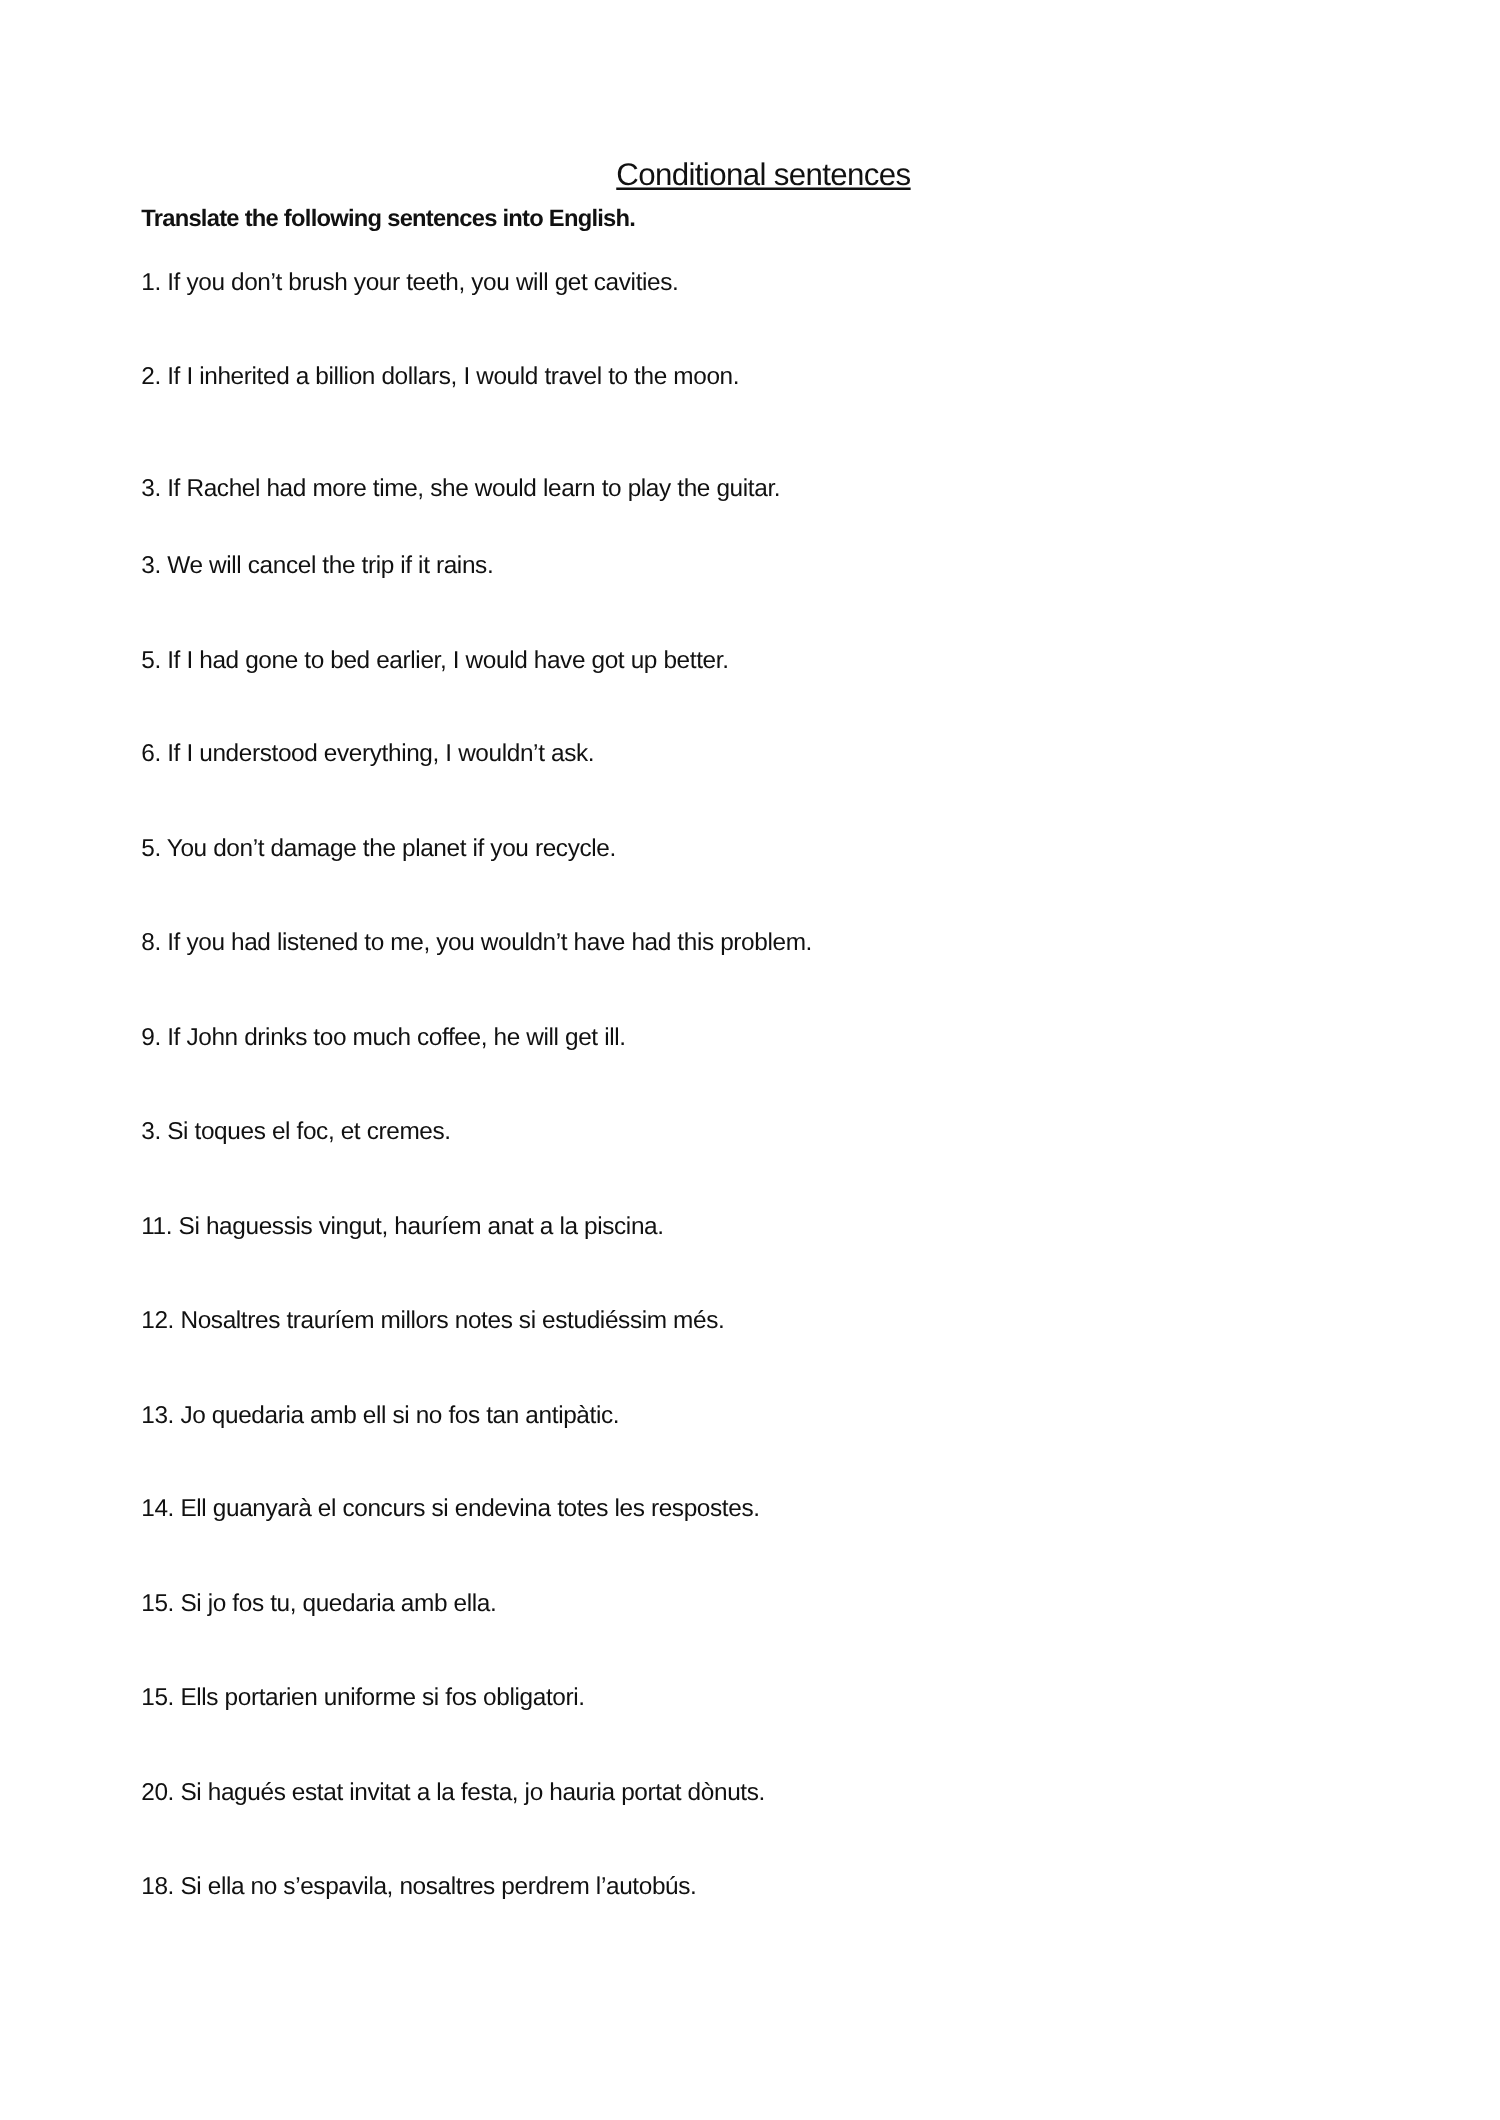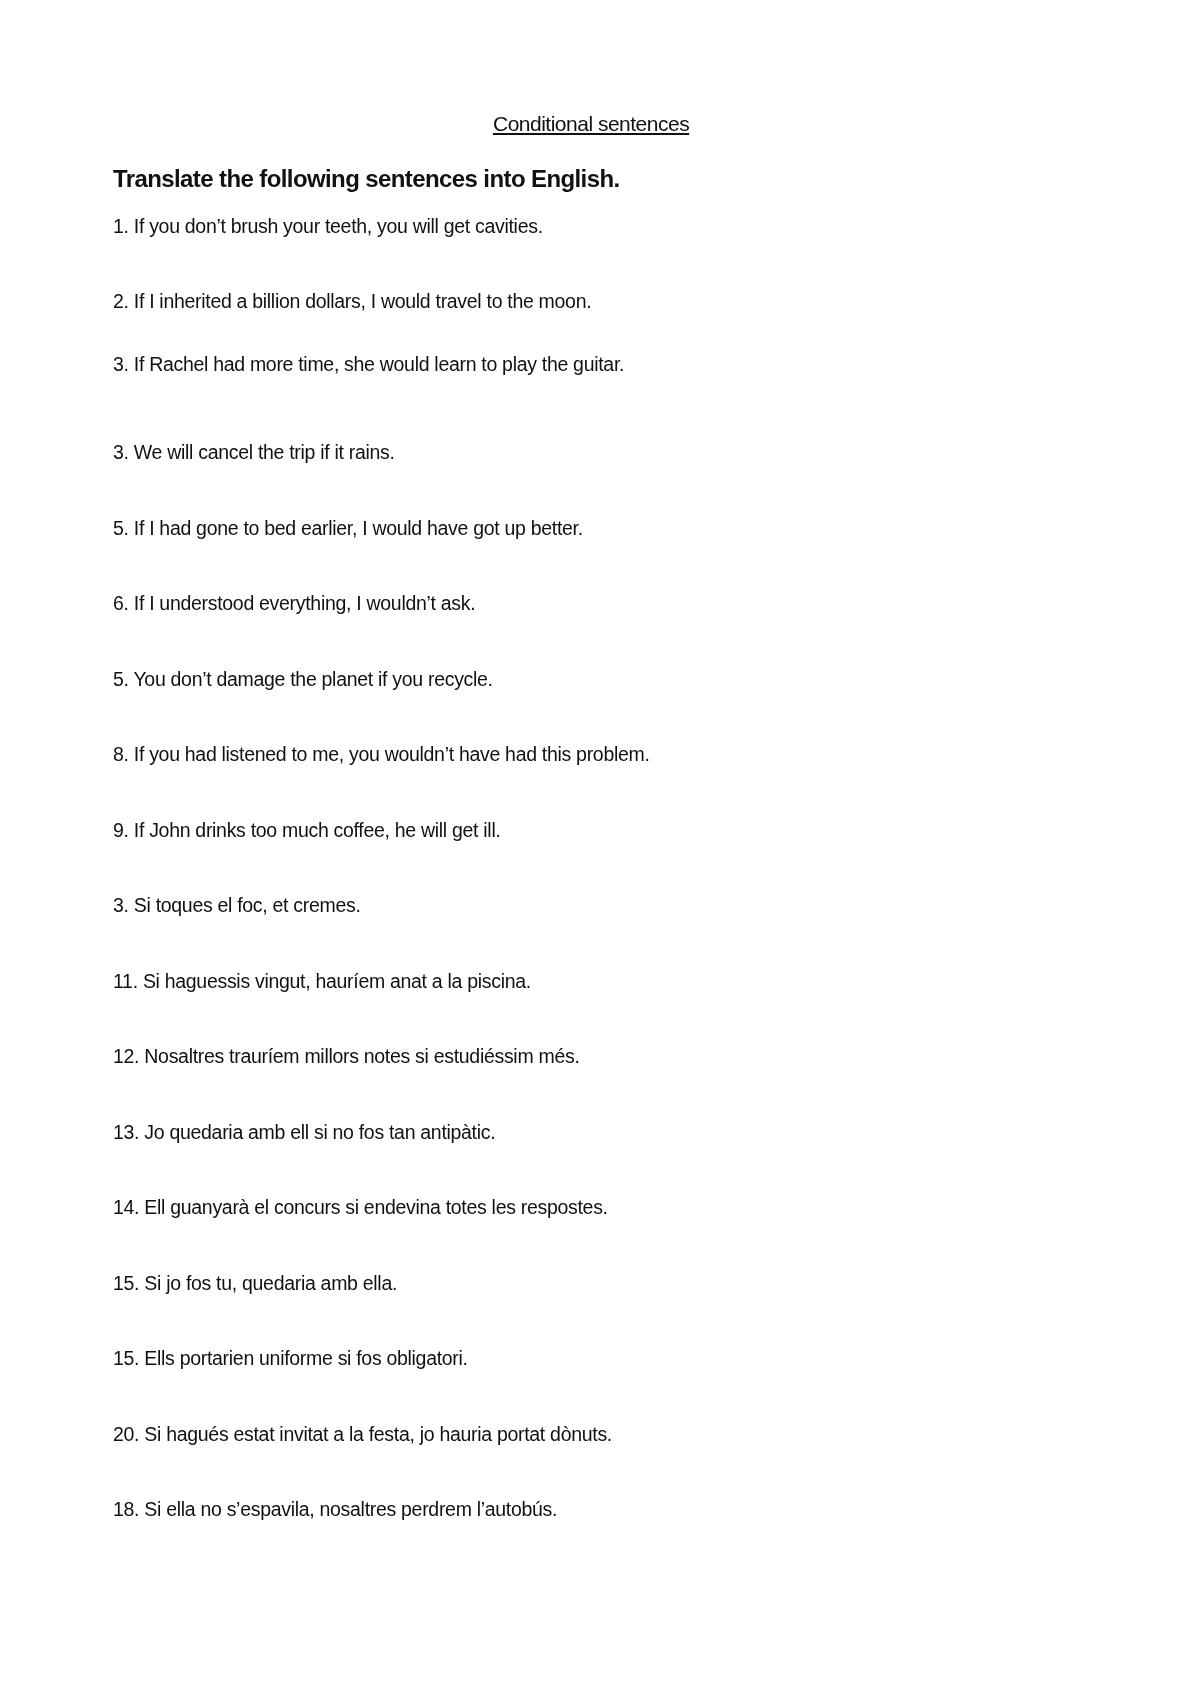--- a/index.html
+++ b/index.html
@@ -1,30 +1,30 @@
 <!DOCTYPE html>
 <html><head>
 <meta charset="utf-8">
 <style>
   html, body { margin:0; padding:0; background:#ffffff; }
   body { width:1200px; height:1696px; position:relative; overflow:hidden;
          font-family:"Liberation Sans", "DejaVu Sans", sans-serif; color:#111; }
-  .title-wrap { position:absolute; top:112px; left:493px; font-size:21px; text-decoration:underline; letter-spacing:-0.5px; }
-  .instruction { position:absolute; top:165px; left:113px; font-size:24px; font-weight:bold; letter-spacing:-0.6px; }
+  .title-wrap { position:absolute; top:126px; left:493px; font-size:25px; text-decoration:underline; letter-spacing:-0.5px; }
+  .instruction { position:absolute; top:165px; left:113px; font-size:19px; font-weight:bold; letter-spacing:-0.6px; }
   .item { position:absolute; left:113px; font-size:19.5px; letter-spacing:-0.3px; white-space:nowrap; }
 </style>
 </head>
 <body>
 
 <div class="title-wrap">Conditional sentences</div>
 <div class="instruction">Translate the following sentences into English.</div>
 
 <div class="item" style="top:215px">1. If you don’t brush your teeth, you will get cavities.</div>
 <div class="item" style="top:290px">2. If I inherited a billion dollars, I would travel to the moon.</div>
-<div class="item" style="top:353px">3. If Rachel had more time, she would learn to play the guitar.</div>
+<div class="item" style="top:380px">3. If Rachel had more time, she would learn to play the guitar.</div>
 <div class="item" style="top:441px">3. We will cancel the trip if it rains.</div>
 <div class="item" style="top:517px">5. If I had gone to bed earlier, I would have got up better.</div>
 <div class="item" style="top:592px">6. If I understood everything, I wouldn’t ask.</div>
 <div class="item" style="top:668px">5. You don’t damage the planet if you recycle.</div>
 <div class="item" style="top:743px">8. If you had listened to me, you wouldn’t have had this problem.</div>
 <div class="item" style="top:819px">9. If John drinks too much coffee, he will get ill.</div>
 <div class="item" style="top:894px">3. Si toques el foc, et cremes.</div>
 <div class="item" style="top:970px">11. Si haguessis vingut, hauríem anat a la piscina.</div>
 <div class="item" style="top:1045px">12. Nosaltres trauríem millors notes si estudiéssim més.</div>
 <div class="item" style="top:1121px">13. Jo quedaria amb ell si no fos tan antipàtic.</div>

